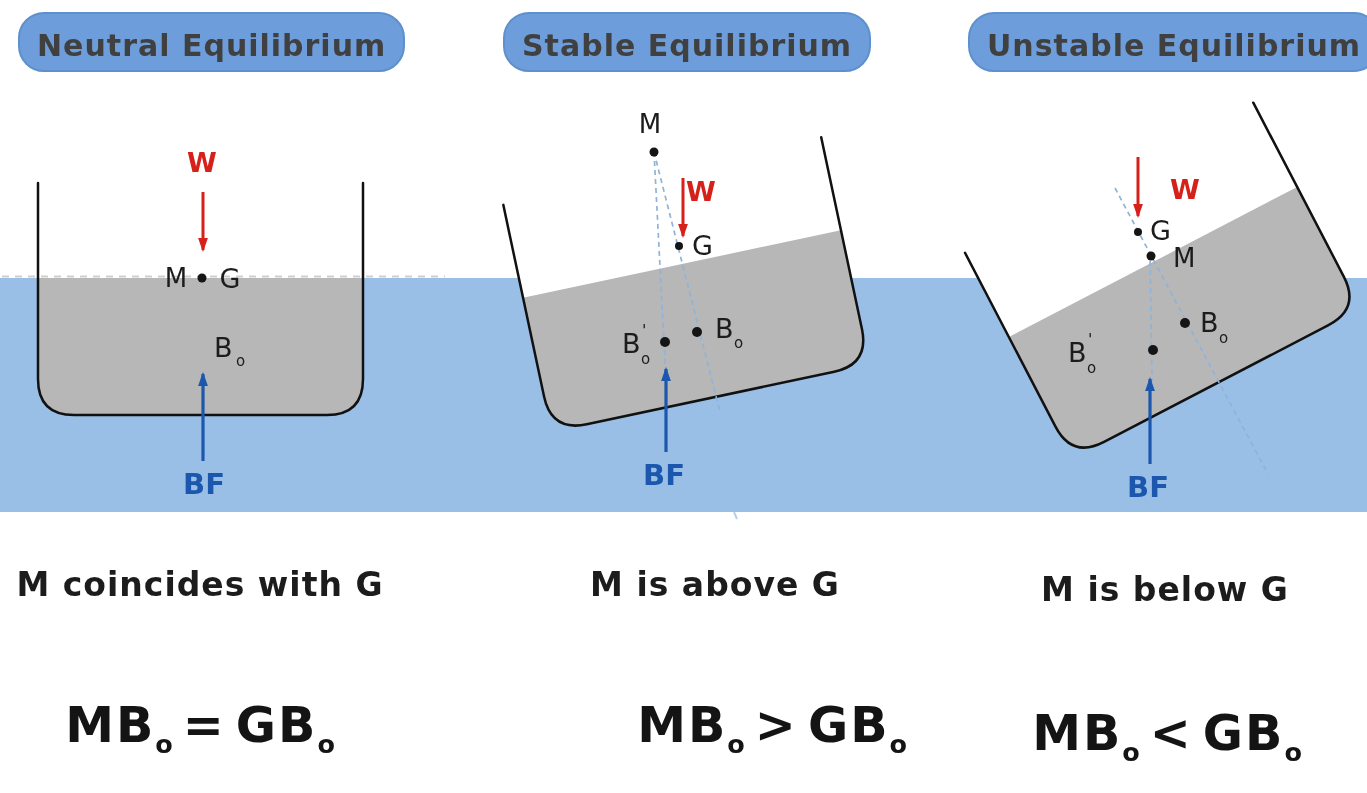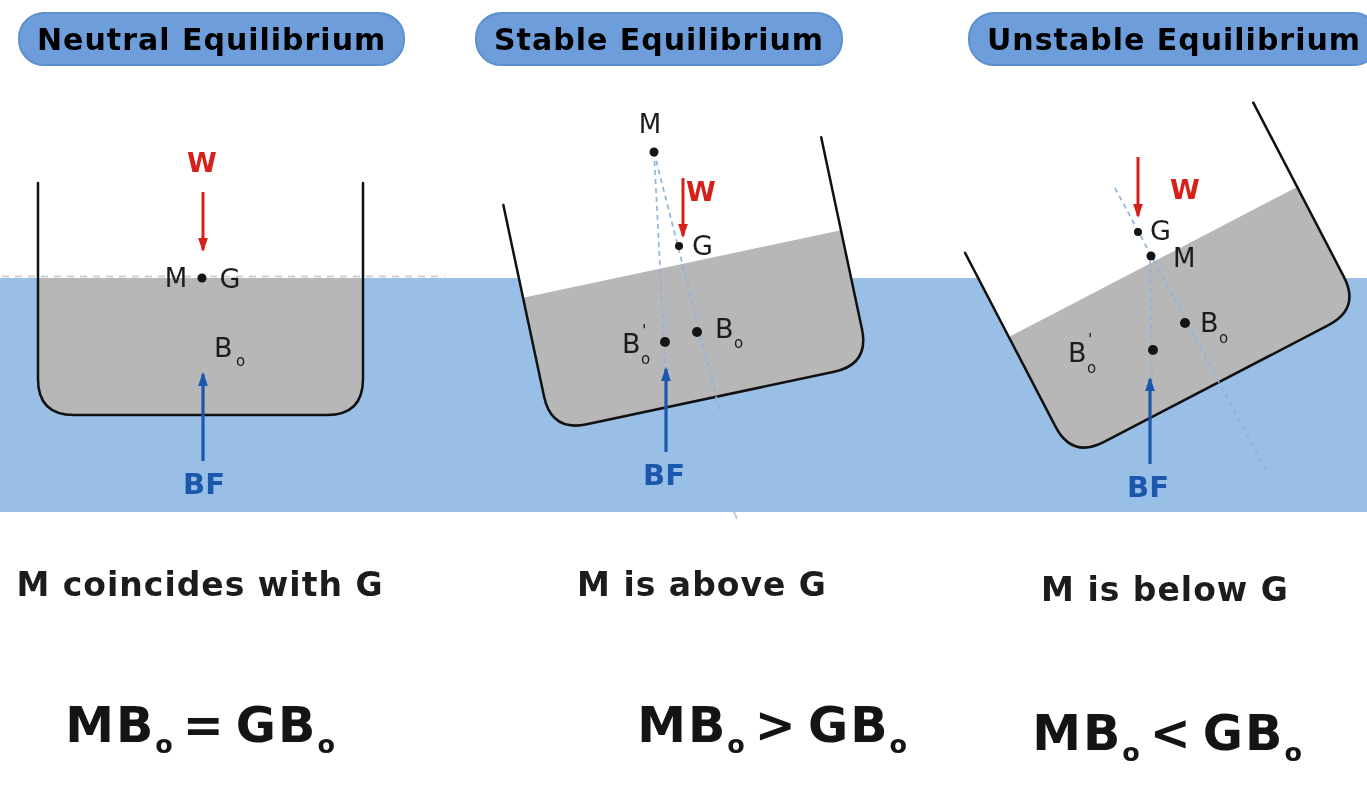--- a/index.html
+++ b/index.html
@@ -1,30 +1,30 @@
 <!DOCTYPE html>
 <html><head>
 <meta charset="utf-8">
 <style>
   html,body{margin:0;padding:0;background:#fff;}
   .stage{position:relative;width:1367px;height:793px;background:#ffffff;overflow:hidden;
          font-family:"DejaVu Sans",sans-serif;}
   svg{position:absolute;left:0;top:0;display:block;}
 
-  .badge{position:absolute;top:12px;background:#6d9edb;color:#000000;
-         border:2px solid #5e90cc;border-radius:26px;padding:8px 17px 7px;
+  .badge{position:absolute;top:12px;background:#6d9edb;color:#404040;
+         border:2px solid #5e90cc;border-radius:26px;padding:14px 17px 7px;
          font-size:30px;font-weight:600;letter-spacing:1px;white-space:nowrap;}
   #badge-neutral{left:18px;}
-  #badge-stable{left:475px;}
+  #badge-stable{left:503px;}
   #badge-unstable{left:968px;}
 
   .caption{position:absolute;width:420px;text-align:center;font-size:33px;
            font-weight:600;color:#1c1c1c;letter-spacing:1px;white-space:nowrap;}
   #caption-neutral{left:-10px;top:565px;}
-  #caption-stable{left:492px;top:565px;}
+  #caption-stable{left:505px;top:565px;}
   #caption-unstable{left:955px;top:570px;}
 
   .formula{position:absolute;width:420px;text-align:center;font-size:49px;
            font-weight:bold;color:#141414;letter-spacing:2px;white-space:nowrap;}
   .formula sub{font-size:0.52em;letter-spacing:0;}
   .formula .op{margin:0 10px;}
   #formula-neutral{left:-10px;top:697px;}
   #formula-stable{left:487px;top:697px;text-align:right;}
   #formula-unstable{left:957px;top:705px;}
 

